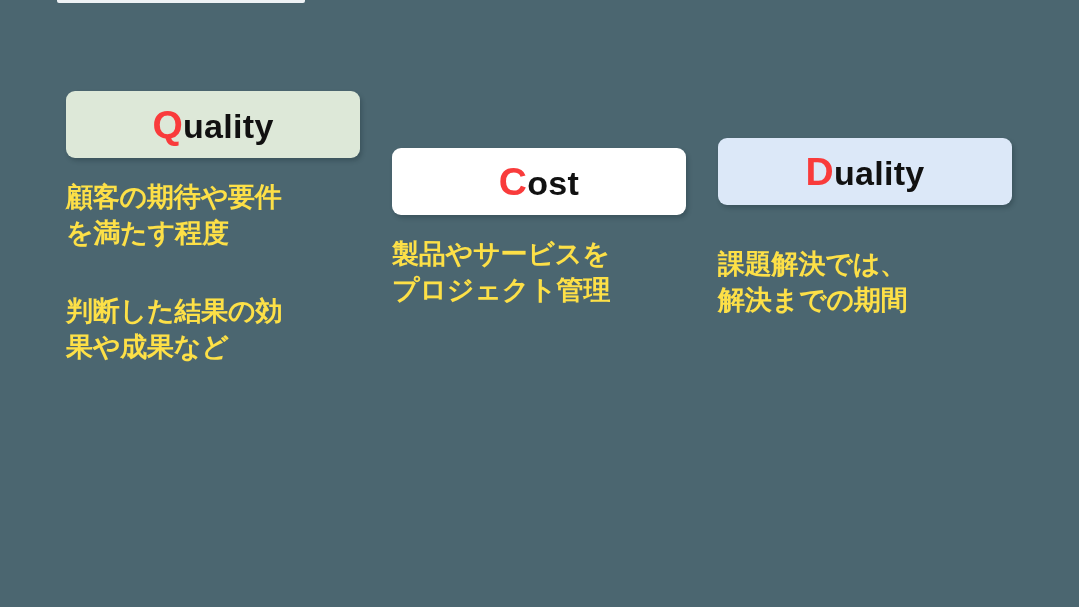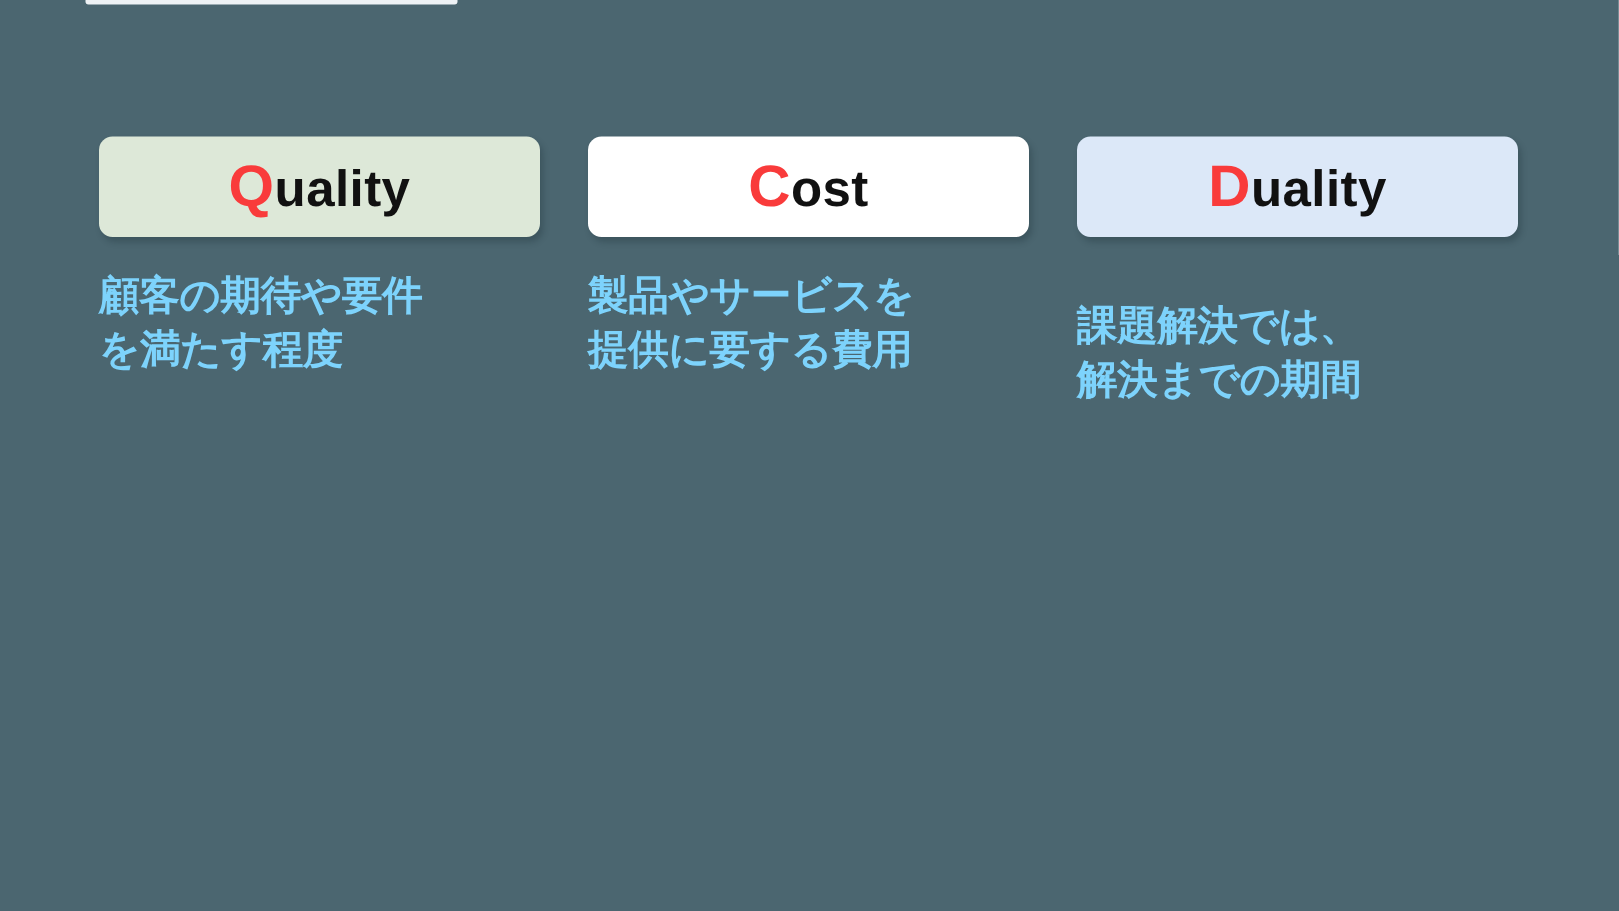--- a/index.html
+++ b/index.html
@@ -29,21 +29,21 @@
     background: #eef2f5;
     border-radius: 2px;
   }
   #columns {
     position: absolute;
     left: 66px;
     top: 91px;
     width: 946px;
     display: flex;
     justify-content: space-between;
-    align-items: flex-start;
+    align-items: center;
   }
   .column {
     width: 294px;
     display: flex;
     flex-direction: column;
   }
   .card {
     height: 67px;
     border-radius: 9px;
     display: flex;
@@ -57,21 +57,21 @@
     letter-spacing: 0.3px;
     color: #111111;
     line-height: 1;
     white-space: nowrap;
   }
   .card-title .initial {
     color: #f93b3b;
     font-size: 39px;
   }
   .desc {
-    color: #7dd3fc;
+    color: #fde047;
     font-size: 27px;
     font-weight: bold;
     line-height: 1.33;
     letter-spacing: -0.2px;
     white-space: pre-line;
   }
   .desc.first {
     margin-top: 22px;
   }
   .desc.second {
@@ -88,30 +88,32 @@
   <div id="columns">
 
     <div class="column">
       <div class="card" style="background: rgb(221, 232, 216);">
         <div class="card-title">
           <span class="initial" style="color: rgb(249, 59, 59);">Q</span><span>uality</span>
         </div>
       </div>
       <div class="desc first">顧客の期待や要件
 を満たす程度</div>
+      <div class="desc second">判断した結果の効
+果や成果など</div>
     </div>
 
     <div class="column">
       <div class="card" style="background: #ffffff;">
         <div class="card-title">
           <span class="initial" style="color: rgb(249, 59, 59);">C</span><span>ost</span>
         </div>
       </div>
       <div class="desc first">製品やサービスを
-提供に要する費用</div>
+プロジェクト管理</div>
     </div>
 
     <div class="column">
       <div class="card" style="background: rgb(220, 232, 248);">
         <div class="card-title">
           <span class="initial" style="color: rgb(249, 59, 59);">D</span><span>uality</span>
         </div>
       </div>
       <div class="desc second">課題解決では、
 解決までの期間</div>

